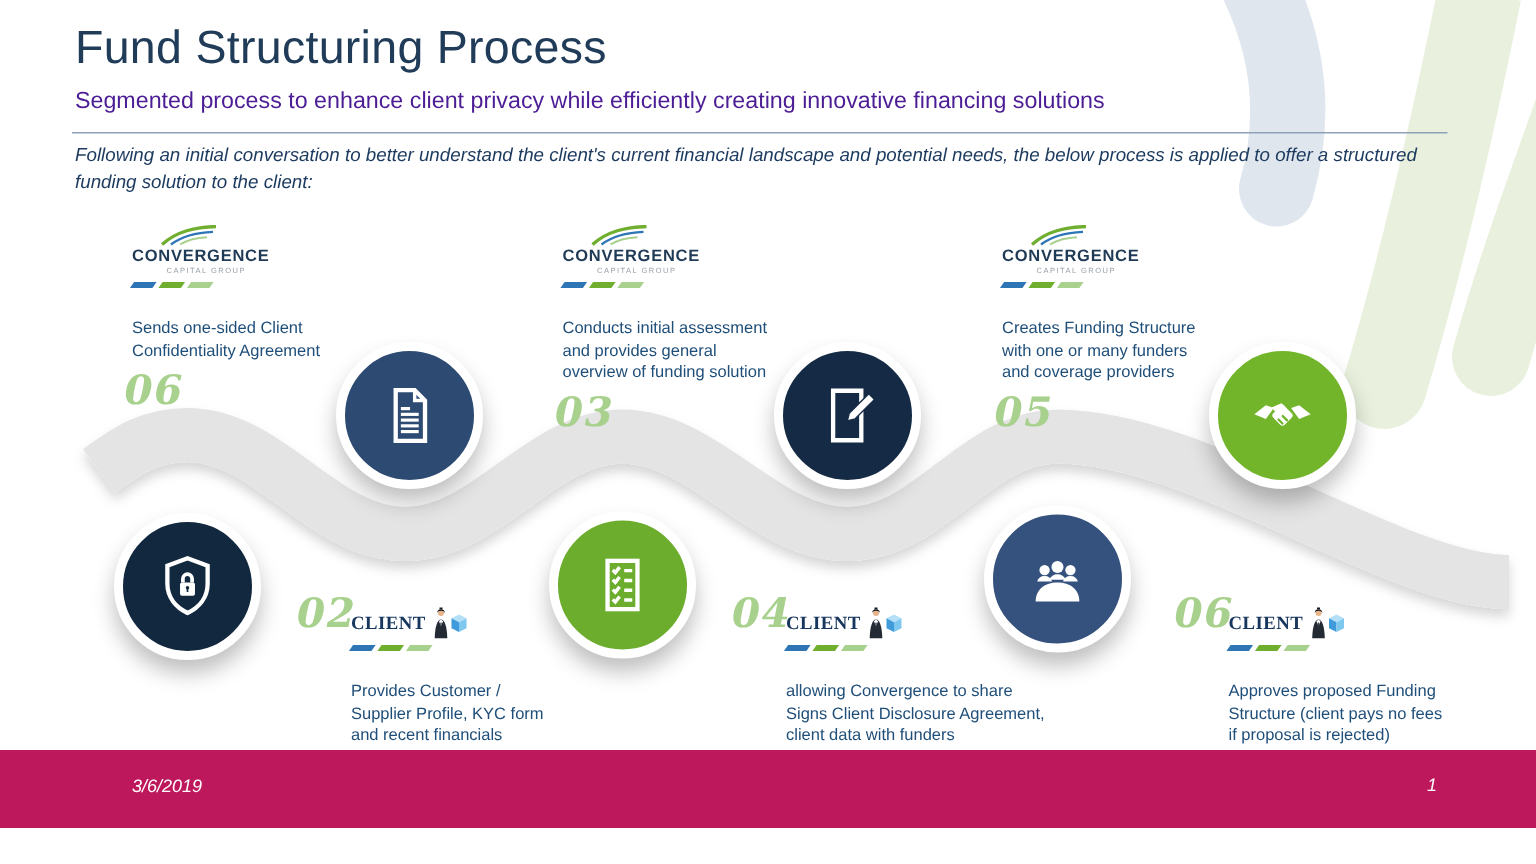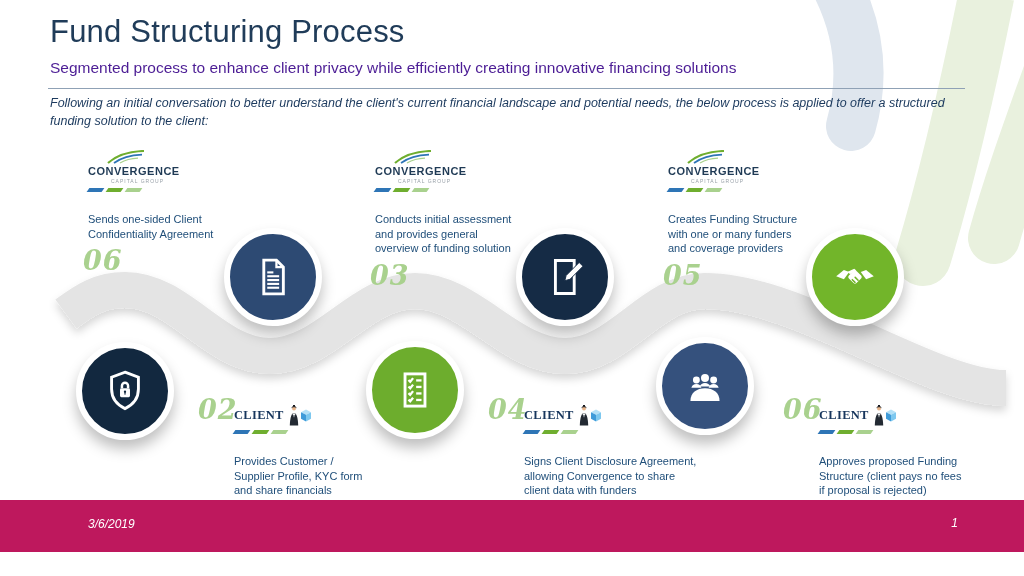--- a/index.html
+++ b/index.html
@@ -153,21 +153,21 @@
         </svg>
       </div>
       <div class="dash-row">
           <i class="d-blue"></i>
           <i class="d-green"></i>
           <i class="d-light"></i>
         </div>
       <div class="step-text">
         <div>Provides Customer /</div>
         <div>Supplier Profile, KYC form</div>
-        <div>and share financials</div>
+        <div>and recent financials</div>
       </div>
     </div>
   </div>
 
   <div class="step conv" style="left:375px;top:150px;">
     <div class="cg-logo">
       <svg class="cg-swoosh" width="44" height="14" viewBox="0 0 44 14">
         <path d="M6 13 C16 4 28 1.5 42 1" stroke="#6fae2f" stroke-width="2.2" fill="none"></path>
         <path d="M12 13 C20 7 30 5 40 4.6" stroke="#2e75b6" stroke-width="1.6" fill="none"></path>
         <path d="M18 13 C24 9.5 30 8.4 36 8.2" stroke="#a9d18e" stroke-width="1.3" fill="none"></path>
@@ -225,22 +225,22 @@
           <polygon points="12,8.2 17,10.8 17,17.4 12,14.8" fill="#3f9bd9"></polygon>
           <polygon points="22,8.2 17,10.8 17,17.4 22,14.8" fill="#7ec8ef"></polygon>
         </svg>
       </div>
       <div class="dash-row">
           <i class="d-blue"></i>
           <i class="d-green"></i>
           <i class="d-light"></i>
         </div>
       <div class="step-text">
+        <div>allowing Convergence to share</div>
         <div>Signs Client Disclosure Agreement,</div>
-        <div>allowing Convergence to share</div>
         <div>client data with funders</div>
       </div>
     </div>
   </div>
 
   <div class="step conv" style="left:668px;top:150px;">
     <div class="cg-logo">
       <svg class="cg-swoosh" width="44" height="14" viewBox="0 0 44 14">
         <path d="M6 13 C16 4 28 1.5 42 1" stroke="#6fae2f" stroke-width="2.2" fill="none"></path>
         <path d="M12 13 C20 7 30 5 40 4.6" stroke="#2e75b6" stroke-width="1.6" fill="none"></path>

